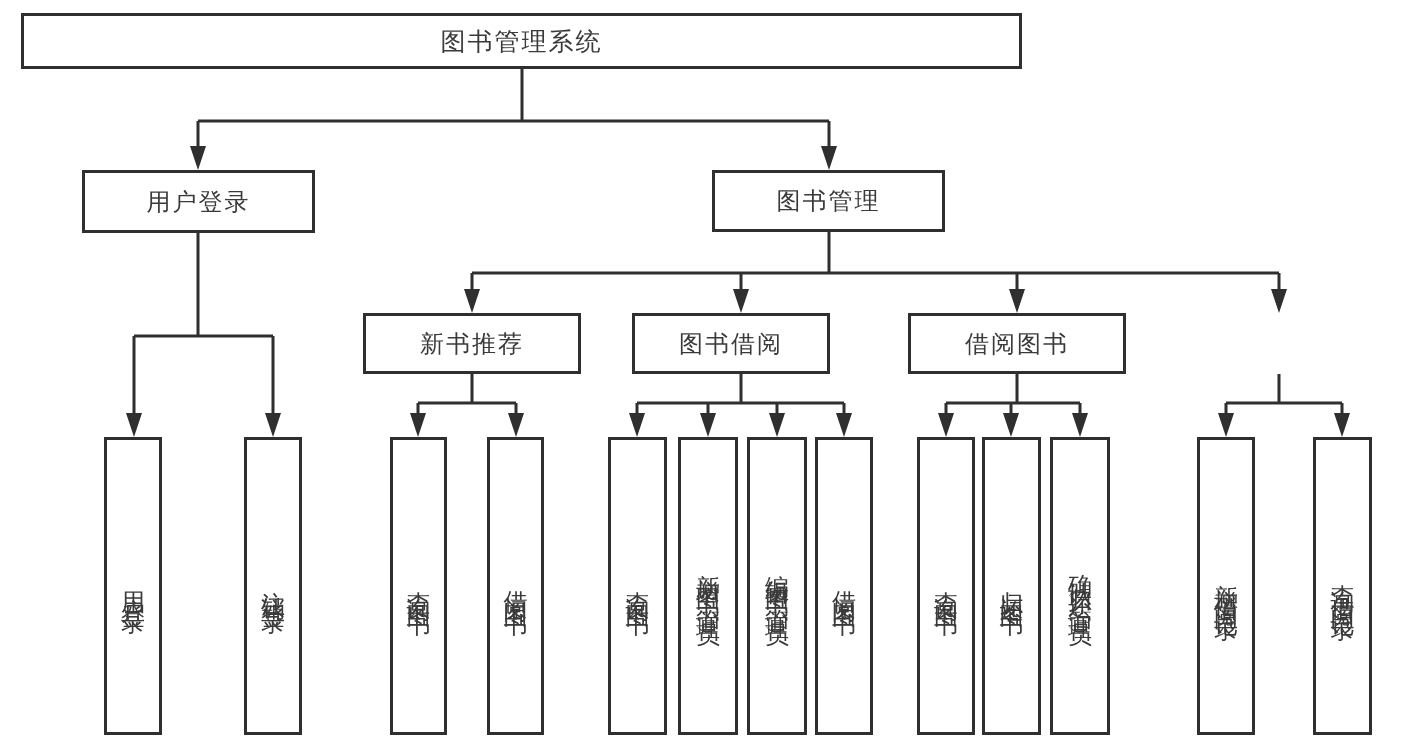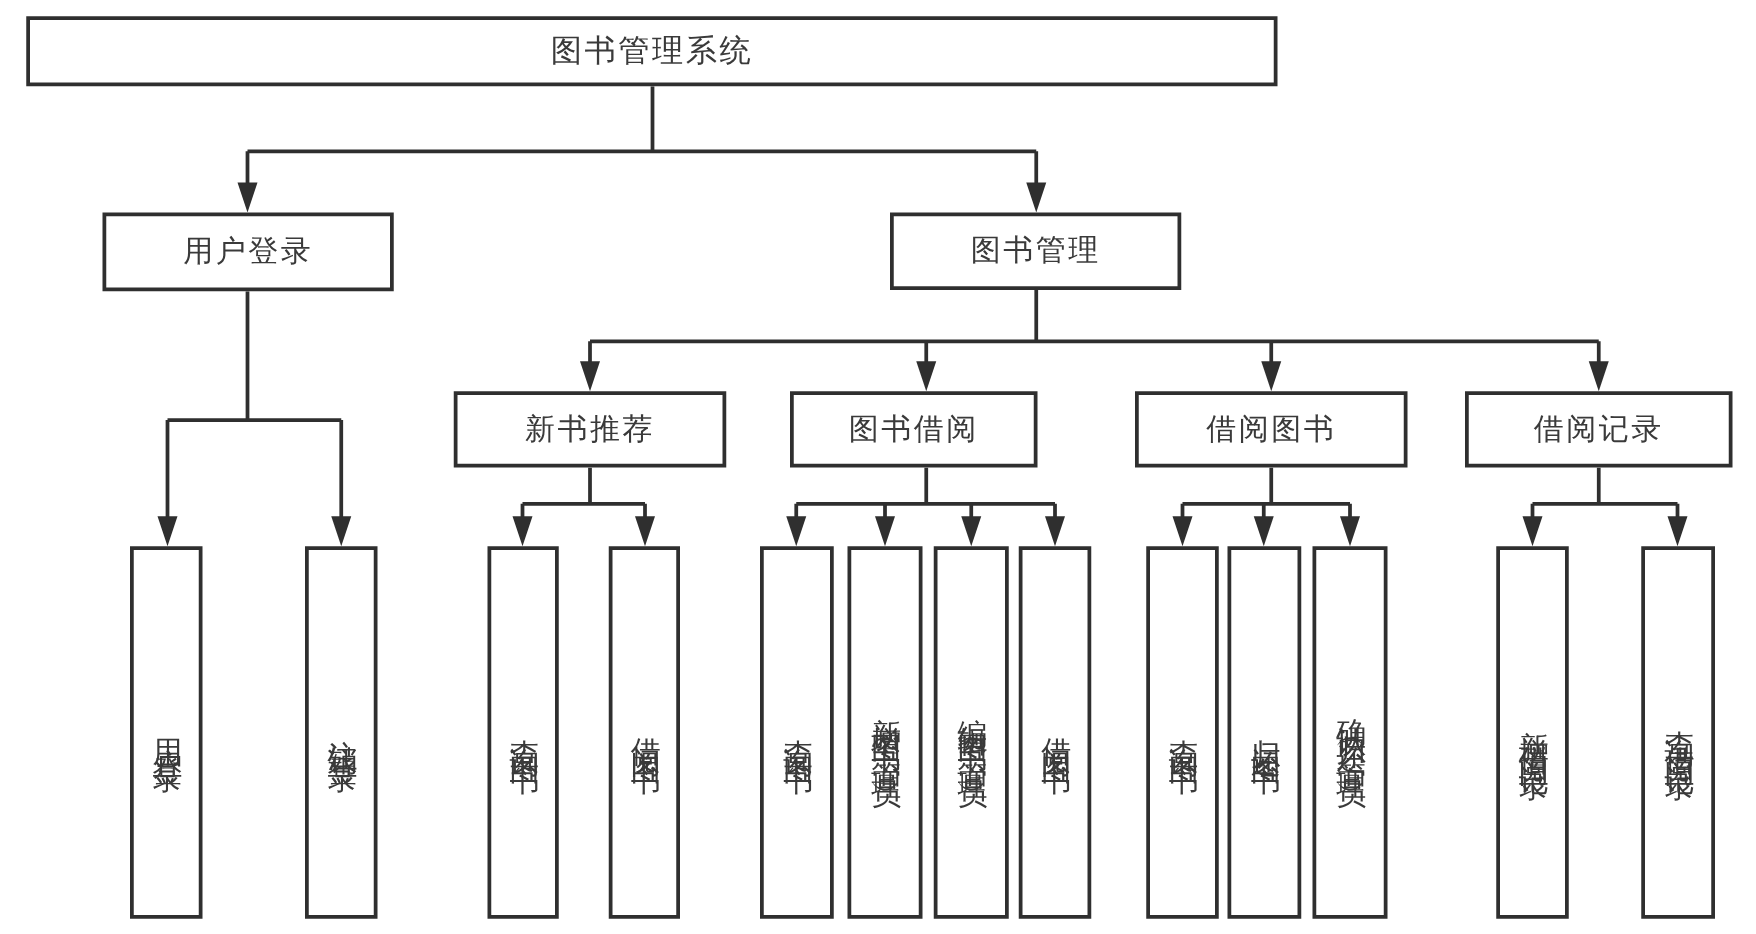--- a/index.html
+++ b/index.html
@@ -109,23 +109,20 @@
 
   <div class="node h" style="left:712px;top:170px;width:233px;height:62px">
     <span class="lbl">图书管理</span>
   </div>
   <div class="node h" style="left:632px;top:313px;width:198px;height:61px">
     <span class="lbl">图书借阅</span>
   </div>
   <div class="node h" style="left:908px;top:313px;width:218px;height:61px">
     <span class="lbl">借阅图书</span>
   </div>
-  <div class="node h" style="left:1172px;top:313px;width:214px;height:61px">
-    <span class="lbl">借阅记录</span>
-  </div>
 
   <div class="node v" style="left:104px;top:437px;width:58px;height:298px">
     <span class="lbl">用户登录</span>
   </div>
   <div class="node v" style="left:244px;top:437px;width:58px;height:298px">
     <span class="lbl">注销登录</span>
   </div>
 
   <div class="node v" style="left:390px;top:437px;width:57px;height:298px">
     <span class="lbl">查询图书</span>

